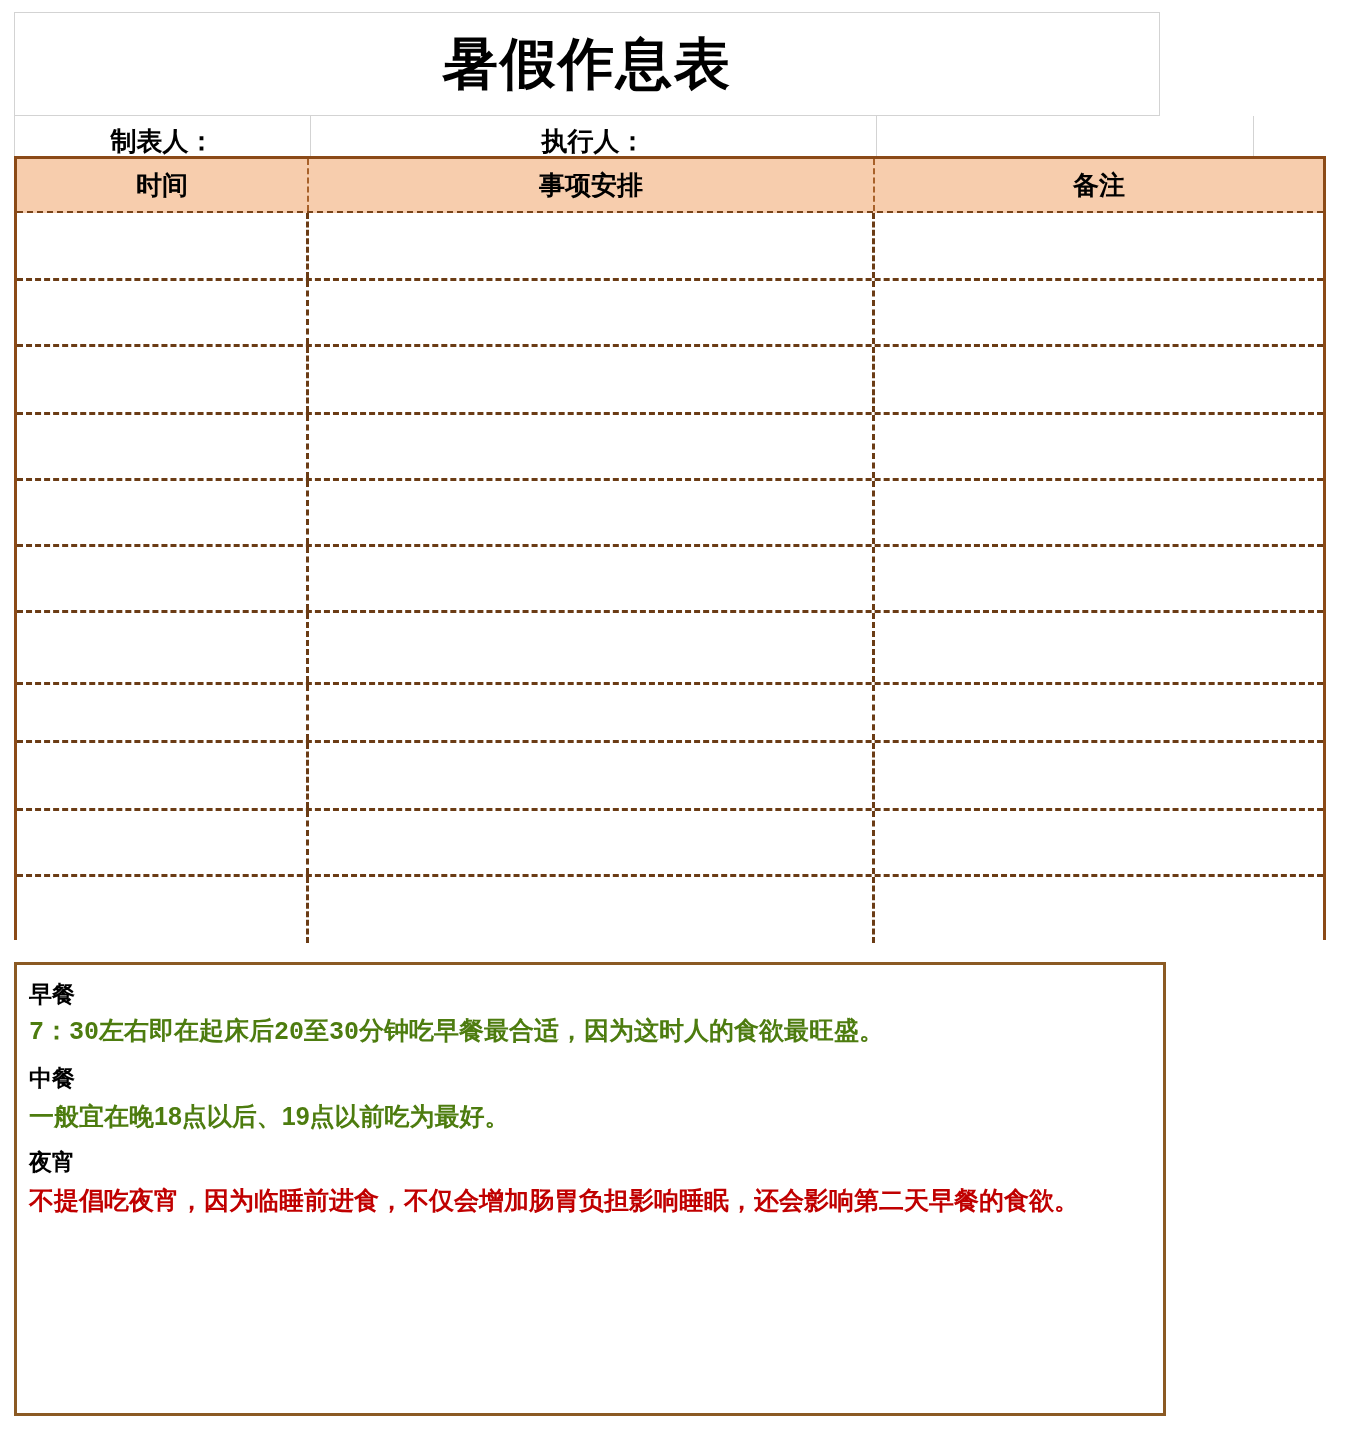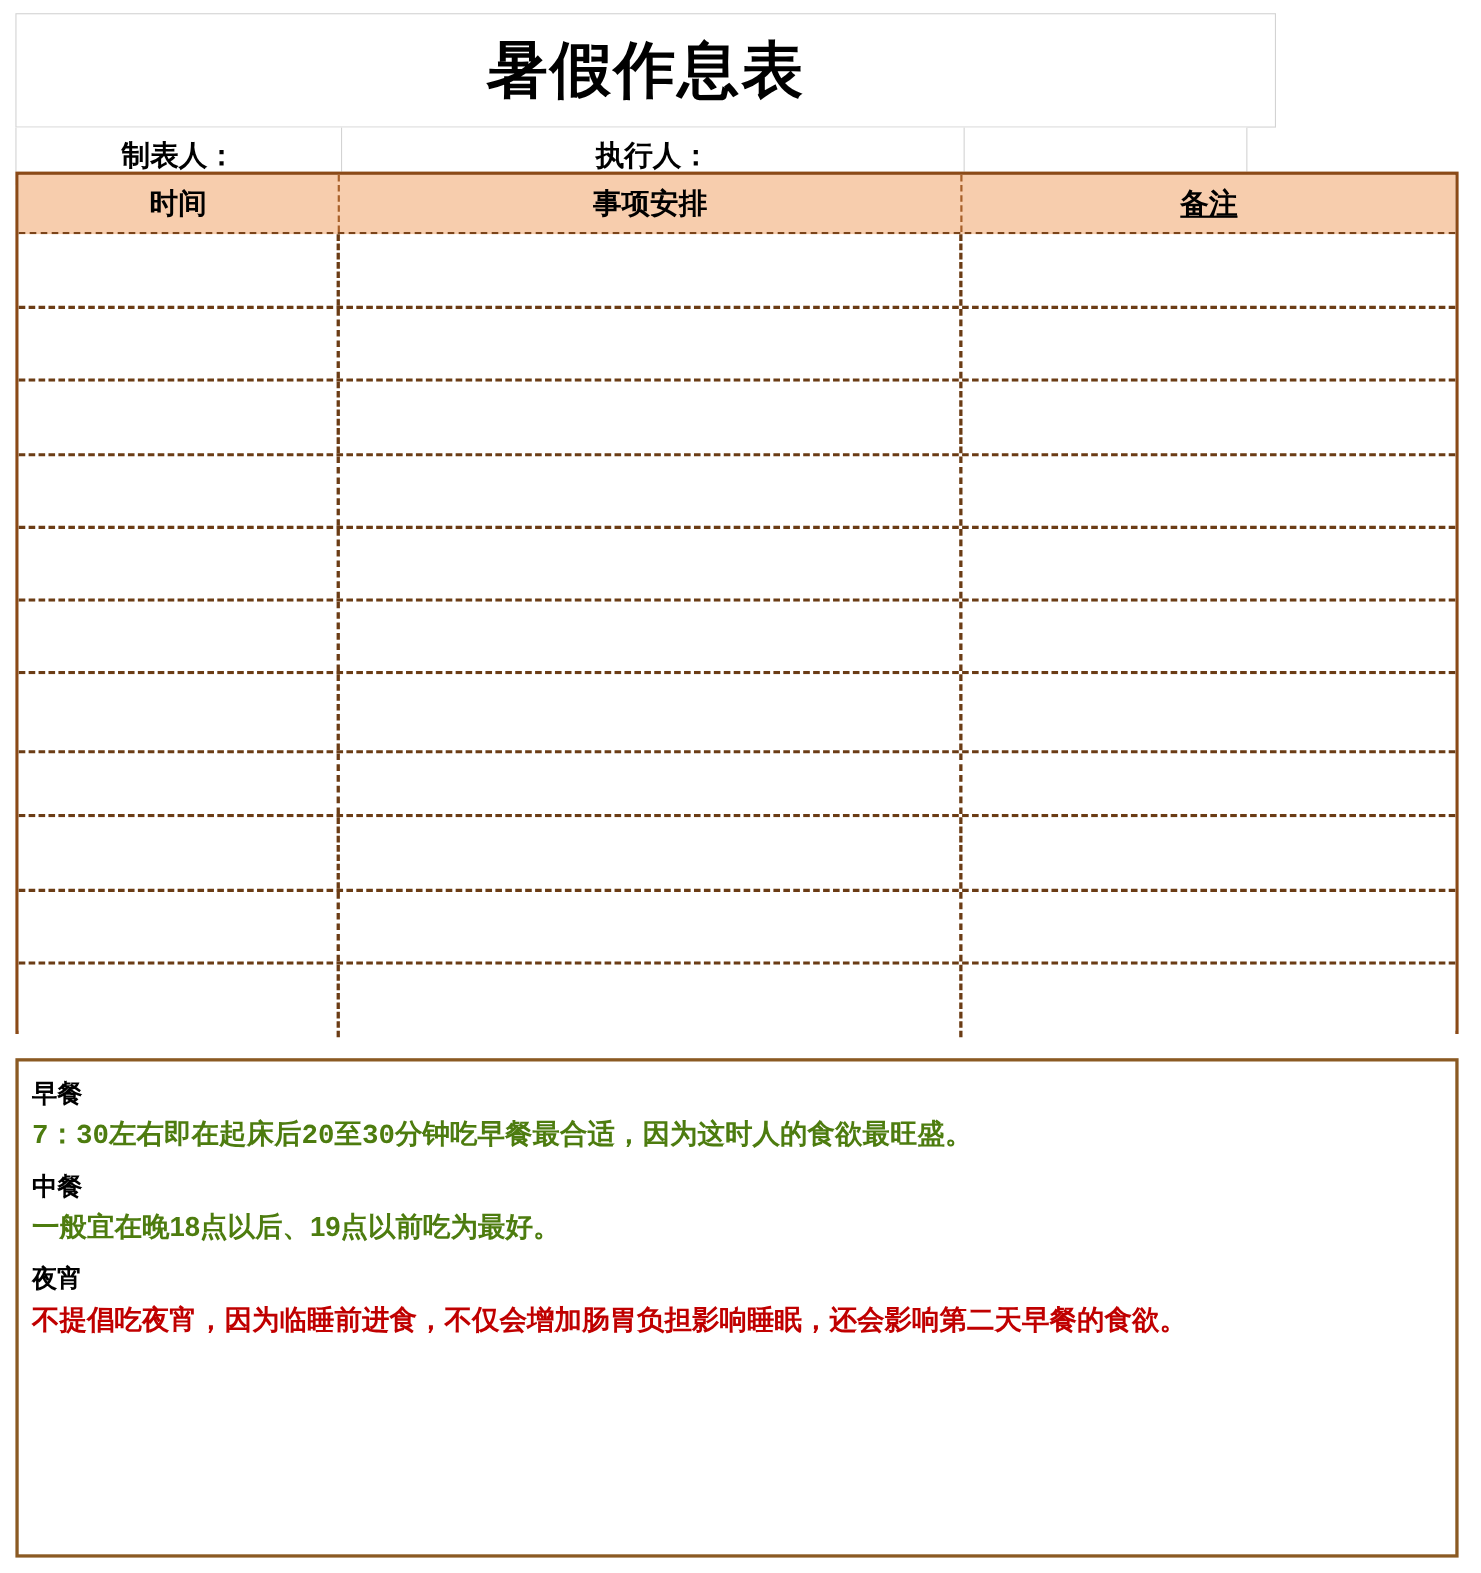--- a/index.html
+++ b/index.html
@@ -42,21 +42,21 @@
     color: #000000;
     letter-spacing: 2px;
     line-height: 1;
   }
 
   
   .info-row {
     position: absolute;
     left: 14px;
     top: 116px;
-    width: 1120px;
+    width: 1240px;
     height: 52px;
     box-sizing: border-box;
     border-left: 1px solid #d3d3d3;
     border-right: 1px solid #d3d3d3;
     border-bottom: 1px solid #d3d3d3;
     display: flex;
     background: #ffffff;
   }
   .info-cell {
     display: flex;
@@ -93,21 +93,21 @@
     display: flex;
     align-items: center;
     justify-content: center;
     font-size: 26px;
     font-weight: bold;
     color: #000000;
     box-sizing: border-box;
   }
   .hcell.col-time { width: 292px; border-right: 2px dashed #a8612a; }
   .hcell.col-item { width: 566px; border-right: 2px dashed #a8612a; }
-  .hcell.col-note { flex: 1; text-decoration: underline; }
+  .hcell.col-note { flex: 1; }
 
   .sched-body { display: block; }
   .srow {
     display: flex;
     box-sizing: border-box;
     border-bottom: 3px dashed #6b3c15;
     background: #ffffff;
   }
   .srow:last-child { border-bottom: none; }
   .scell {
@@ -120,21 +120,21 @@
   }
   .scell.col-time { width: 292px; border-right: 3px dashed #6b3c15; justify-content: center; }
   .scell.col-item { width: 566px; border-right: 3px dashed #6b3c15; }
   .scell.col-note { flex: 1; }
 
   
   .notes-box {
     position: absolute;
     left: 14px;
     top: 962px;
-    width: 1312px;
+    width: 1152px;
     height: 454px;
     box-sizing: border-box;
     border: 3px solid #8b5a23;
     background: #ffffff;
     padding: 18px 10px 10px 10px;
   }
   .note-head {
     font-size: 23px;
     font-weight: bold;
     color: #000000;

